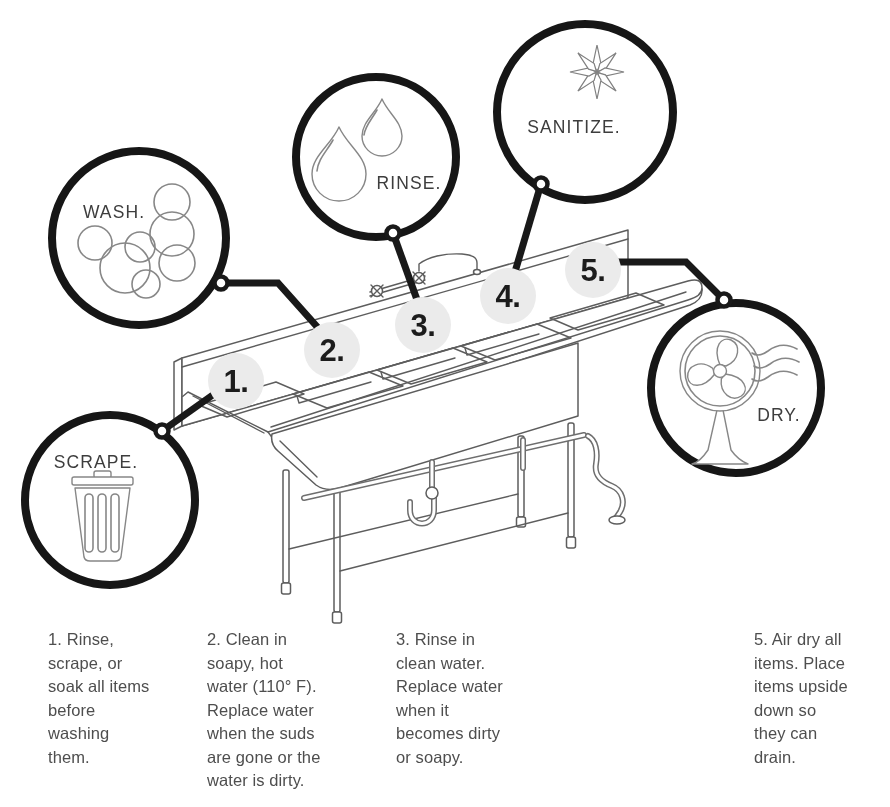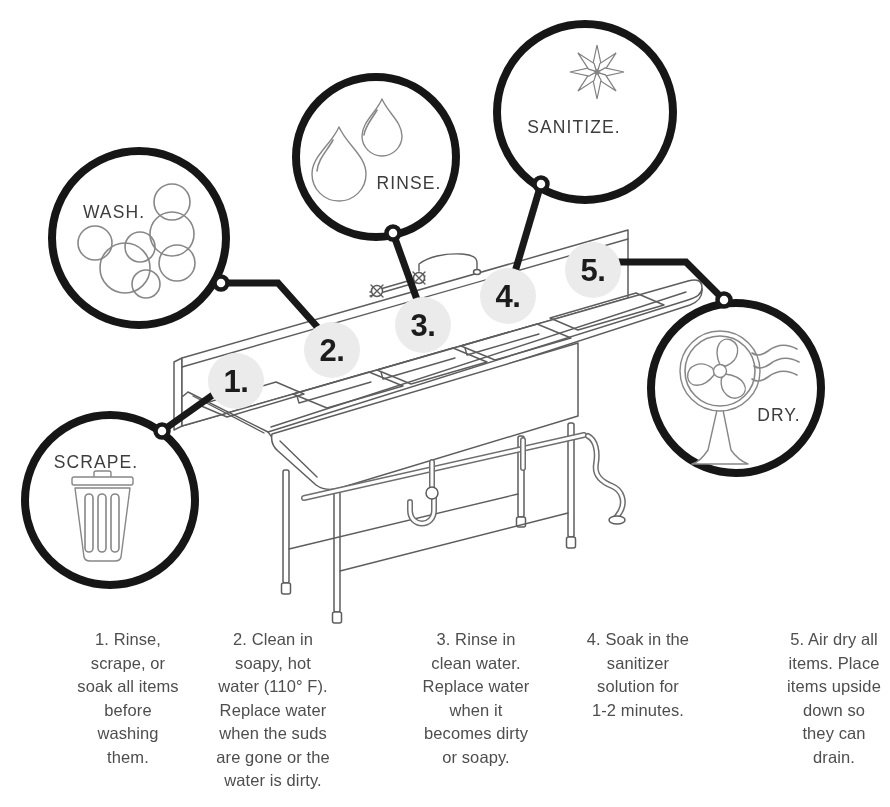--- a/index.html
+++ b/index.html
@@ -3,21 +3,21 @@
 <meta charset="utf-8">
 <style>
   html,body{margin:0;padding:0;background:#fff;}
   .stage{
     position:relative;width:890px;height:807px;background:#ffffff;
     font-family:"Liberation Sans",sans-serif;overflow:hidden;
   }
   .stage svg{position:absolute;top:0;left:0;}
   .desc{
     position:absolute;width:160px;white-space:pre-line;
-    font-size:16.5px;line-height:23.5px;color:#4e4e4e;letter-spacing:.1px;text-align:center;
+    font-size:16.5px;line-height:23.5px;color:#4e4e4e;letter-spacing:.1px;
   }
   .circle-label{
     font-size:17.5px;letter-spacing:1.1px;fill:#3d3d3d;
     font-family:"Liberation Sans",sans-serif;text-anchor:middle;
   }
   .badge-num{
     font-size:31px;font-weight:bold;fill:#1c1c1c;text-anchor:middle;
     font-family:"Liberation Sans",sans-serif;letter-spacing:-.5px;
   }
   .sink{stroke:#5d5d5d;stroke-width:1.5;fill:#fff;stroke-linejoin:round;stroke-linecap:round;}
@@ -216,36 +216,32 @@
     </g>
   </g>
 </svg>
 
   <div class="desc" style="left:48px;top:628px">1. Rinse,
 scrape, or
 soak all items
 before
 washing
 them.</div>
-  <div class="desc" style="left:193px;top:628px">2. Clean in
+  <div class="desc" style="left:207px;top:628px">2. Clean in
 soapy, hot
 water (110° F).
 Replace water
 when the suds
 are gone or the
 water is dirty.</div>
   <div class="desc" style="left:396px;top:628px">3. Rinse in
 clean water.
 Replace water
 when it
 becomes dirty
 or soapy.</div>
-  <div class="desc" style="left:558px;top:628px">4. Soak in the
-sanitizer
-solution for
-1-2 minutes.</div>
   <div class="desc" style="left:754px;top:628px">5. Air dry all
 items. Place
 items upside
 down so
 they can
 drain.</div>
 </div>
 
 </body></html>

